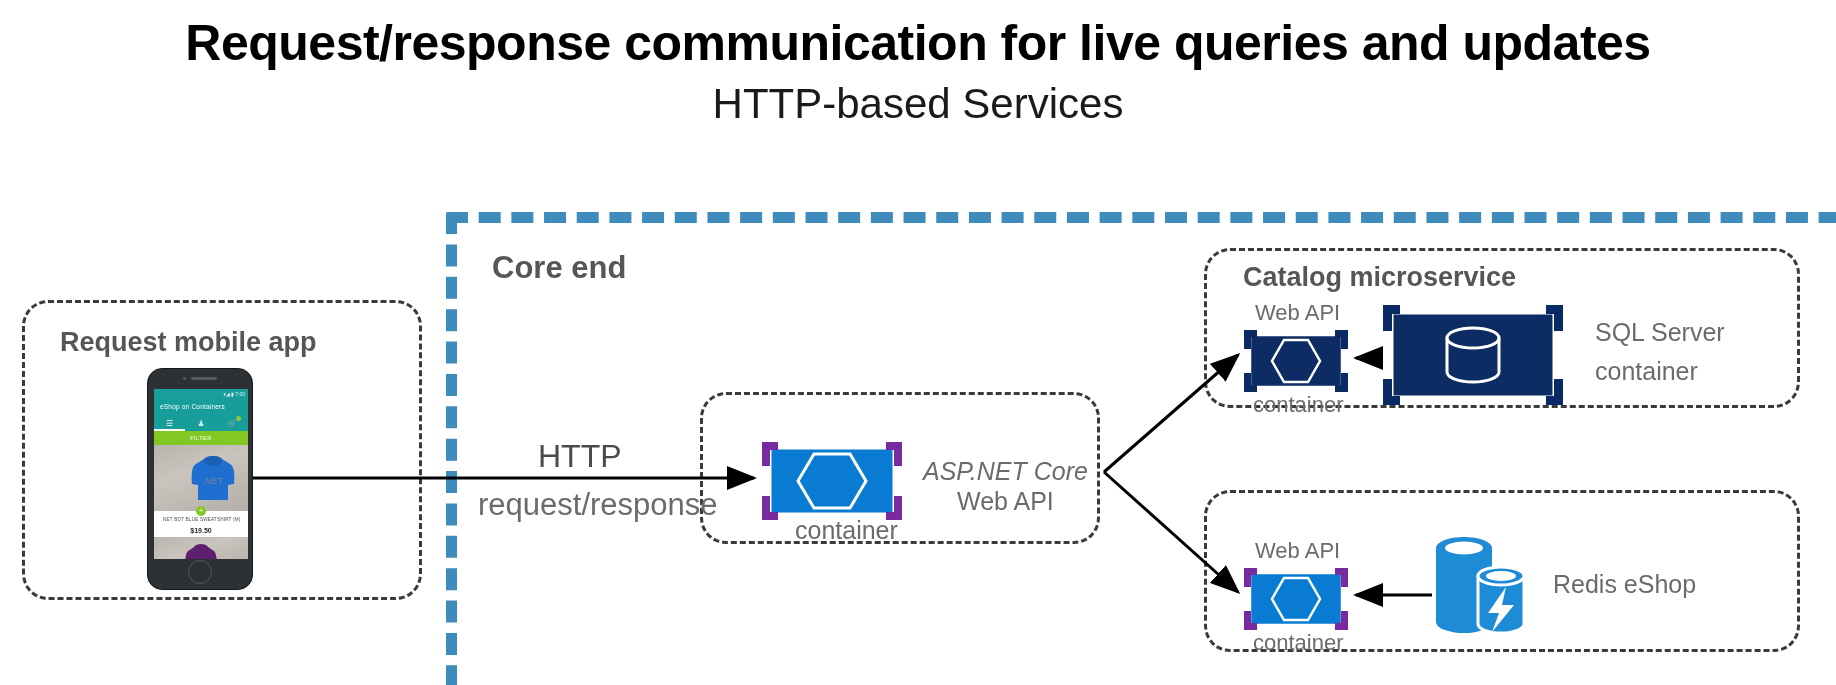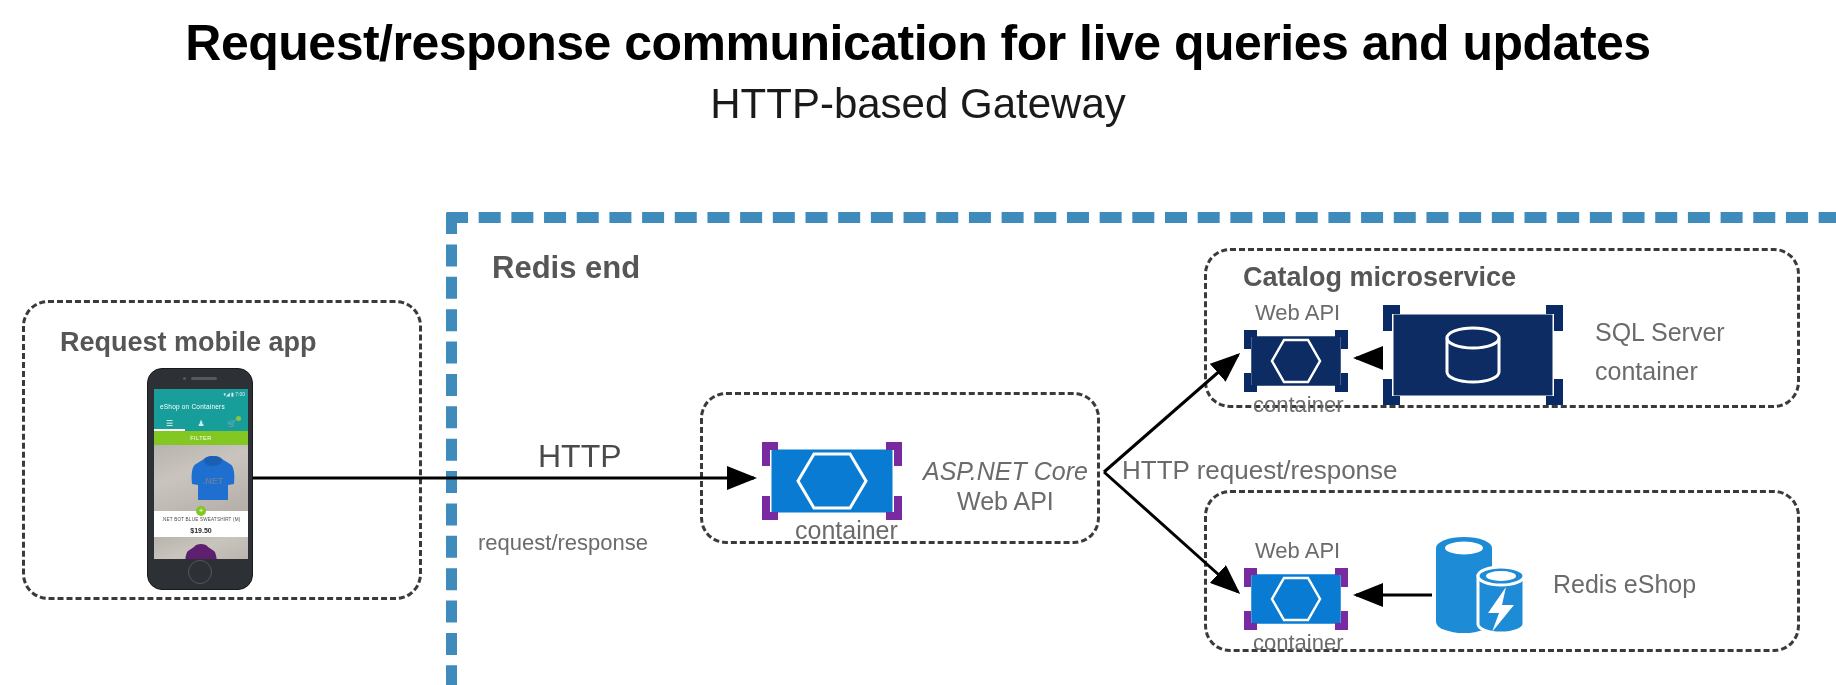--- a/index.html
+++ b/index.html
@@ -146,24 +146,24 @@
     width: 24px; height: 24px; border-radius: 50%;
     border: 1.5px solid #54585c;
   }
 </style>
 </head>
 <body>
 
 <div id="stage">
 
   <div class="title-main">Request/response communication for live queries and updates</div>
-  <div class="title-sub">HTTP-based Gateway</div>
+  <div class="title-sub">HTTP-based Services</div>
 
   <div class="backend-box"></div>
-  <div class="backend-label">Redis end</div>
+  <div class="backend-label">Core end</div>
 
   <div class="dash-group" style="left:22px; top:300px; width:400px; height:300px;"></div>
   <div class="group-title" style="left:60px; top:327px;">Request mobile app</div>
 
   <div class="phone">
     <div class="phone-notch">
       <span class="phone-cam"></span>
       <span class="phone-spk"></span>
     </div>
     <div class="phone-screen">
@@ -294,22 +294,21 @@
         <path d="M48 46 L48 94 A23 9 0 0 0 94 94 L94 46 Z"></path>
         <ellipse cx="71" cy="46" rx="23" ry="9"></ellipse>
       </g>
       <ellipse cx="71" cy="46" rx="15" ry="5" fill="#ffffff"></ellipse>
       <polygon points="76,57 58,83 69,83 62,102 84,75 72,75" fill="#ffffff"></polygon>
     </svg>
   </div>
   <div class="plain-label" style="left:1553px; top:570px;">Redis eShop</div>
 
   <div class="plain-label" style="left:538px; top:438px; font-size:32px; color:#4a4a4a;">HTTP</div>
-  <div class="plain-label" style="left:478px; top:487px; font-size:22px;margin-top:43px;">request/response</div>
-  <div class="plain-label" style="left:1122px; top:455px; font-size:26px;">HTTP request/response</div>
+  <div class="plain-label" style="left:478px; top:487px; font-size:31px;">request/response</div>
 
   <svg class="arrows">
     <defs>
       <marker id="ah" markerWidth="10" markerHeight="8" refX="9" refY="4" orient="auto">
         <polygon points="0,0 10,4 0,8" fill="#000000"></polygon>
       </marker>
     </defs>
 
     <line x1="253" y1="478" x2="754" y2="478" stroke="#000000" stroke-width="3" marker-end="url(#ah)"></line>
 

